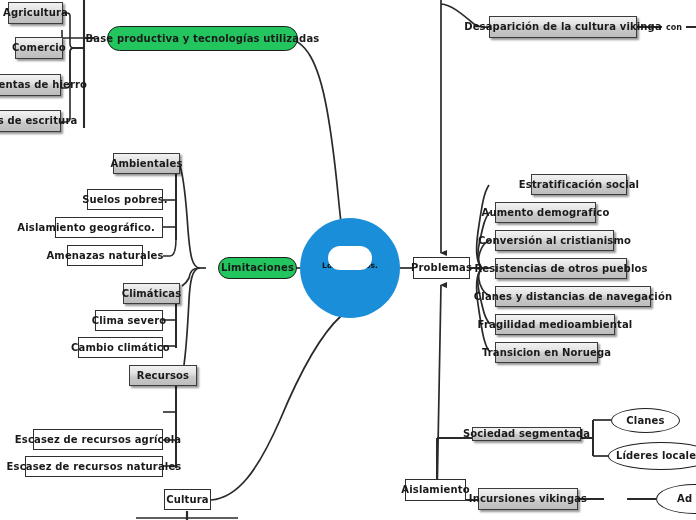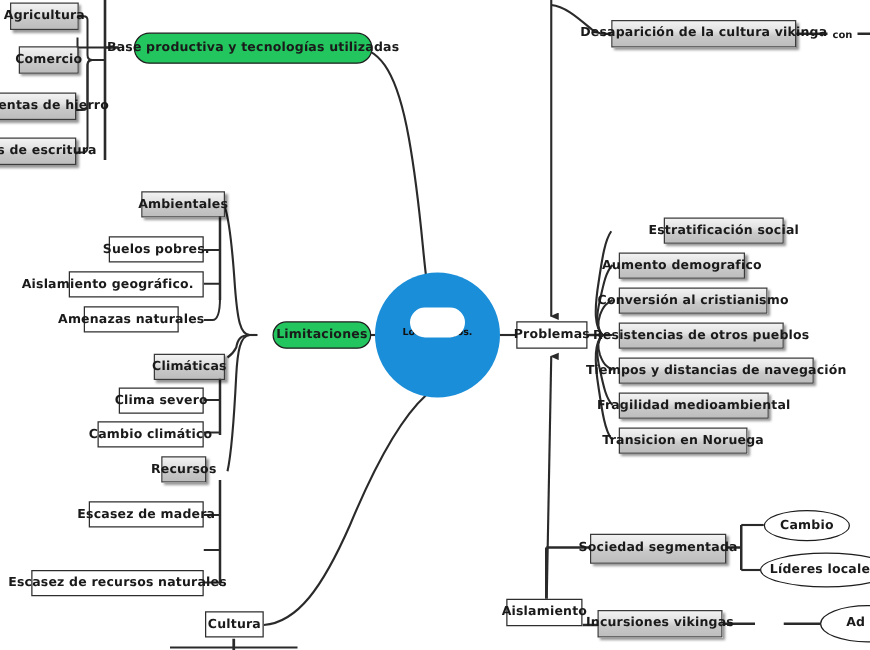--- a/index.html
+++ b/index.html
@@ -219,25 +219,25 @@
   <div class="node n-grey" style="left:123px;top:273px;width:57px;height:21px;margin-top:10px;">
     <span>Climáticas</span>
   </div>
   <div class="node n-white" style="left:95px;top:310px;width:68px;height:21px;">
     <span>Clima severo</span>
   </div>
   <div class="node n-white" style="left:78px;top:337px;width:85px;height:21px;">
     <span>Cambio climático</span>
   </div>
 
-  <div class="node n-grey" style="left:129px;top:365px;width:36px;height:21px;">
+  <div class="node n-grey" style="left:129px;top:365px;width:68px;height:21px;">
     <span>Recursos</span>
   </div>
-  <div class="node n-white" style="left:71px;top:401px;width:92px;height:21px;">
-    <span>Escasez de madera</span>
+  <div class="node n-white" style="left:33px;top:429px;width:130px;height:21px;">
+    <span>Escasez de recursos agrícola</span>
   </div>
   <div class="node n-white" style="left:25px;top:456px;width:138px;height:21px;text-align:right;">
     <span>Escasez de recursos naturales</span>
   </div>
 
   <div class="node n-white" style="left:164px;top:489px;width:47px;height:21px;">
     <span>Cultura</span>
   </div>
 
   <div class="node n-grey" style="left:489px;top:16px;width:148px;height:22px;">
@@ -255,38 +255,38 @@
   <div class="node n-grey" style="left:495px;top:202px;width:101px;height:21px;">
     <span>Aumento demografico</span>
   </div>
   <div class="node n-grey" style="left:495px;top:230px;width:119px;height:21px;">
     <span>Conversión al cristianismo</span>
   </div>
   <div class="node n-grey" style="left:495px;top:258px;width:132px;height:21px;">
     <span>Resistencias de otros pueblos</span>
   </div>
   <div class="node n-grey" style="left:495px;top:286px;width:156px;height:21px;">
-    <span>Tiempos y distancias de navegación</span>
+    <span>Clanes y distancias de navegación</span>
   </div>
   <div class="node n-grey" style="left:495px;top:314px;width:120px;height:21px;text-align:center;">
     <span>Fragilidad medioambiental</span>
   </div>
   <div class="node n-grey" style="left:495px;top:342px;width:103px;height:21px;">
     <span>Transicion en Noruega</span>
   </div>
 
   <div class="node n-white" style="left:405px;top:479px;width:61px;height:22px;">
     <span>Aislamiento</span>
   </div>
 
-  <div class="node n-grey" style="left:472px;top:427px;width:109px;height:24px;">
+  <div class="node n-grey" style="left:472px;top:427px;width:109px;height:14px;">
     <span>Sociedad segmentada</span>
   </div>
   <div class="node n-ellipse" style="left:611px;top:408px;width:69px;height:25px;">
-    <span>Cambio</span>
+    <span>Clanes</span>
   </div>
   <div class="node n-ellipse" style="left:608px;top:442px;width:106px;height:28px;">
     <span>Líderes locales.</span>
   </div>
 
   <div class="node n-grey" style="left:478px;top:488px;width:100px;height:22px;">
     <span>Incursiones vikingas</span>
   </div>
   <div class="edge-label" style="left:608px;top:522px;">para</div>
   <div class="node n-ellipse" style="left:656px;top:484px;width:76px;height:30px;justify-content:flex-start;padding-left:20px;">

